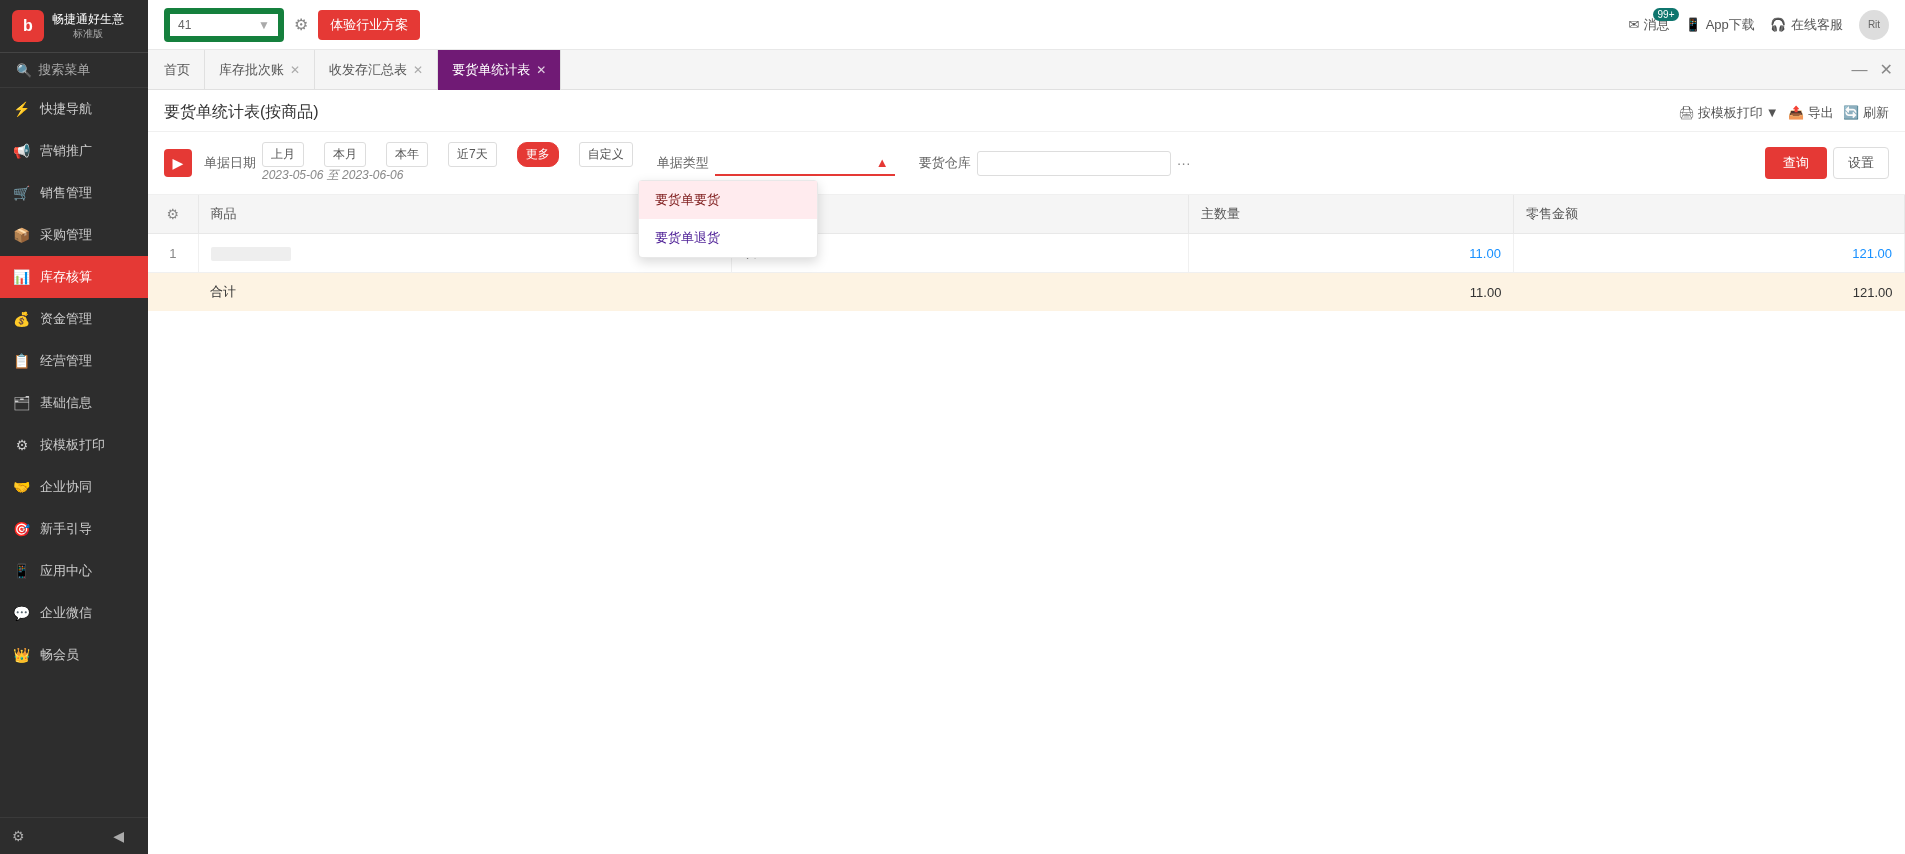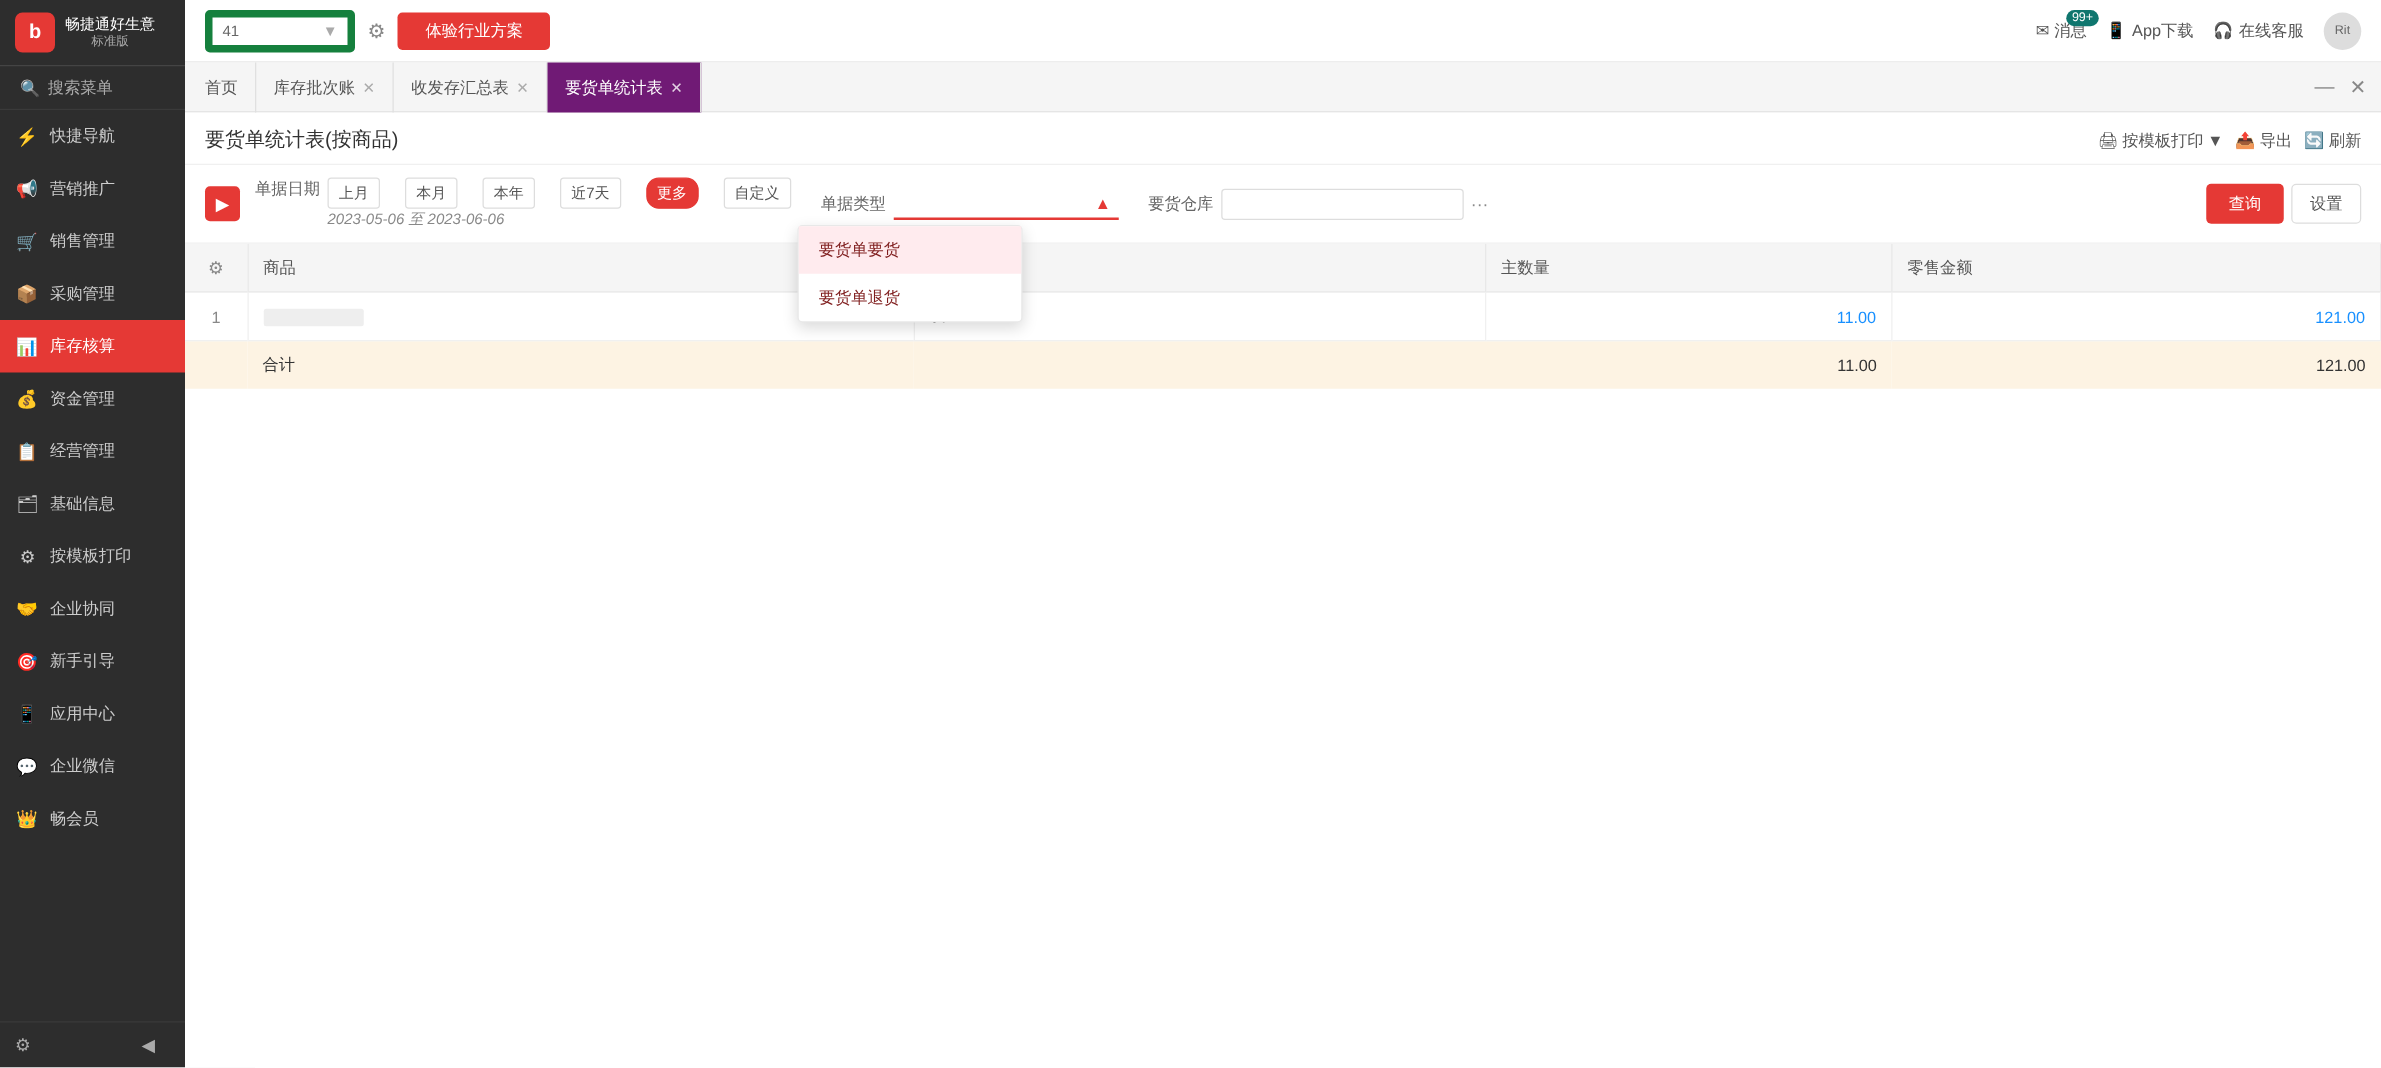--- a/index.html
+++ b/index.html
@@ -132,21 +132,21 @@
     .header-gear {
       color: #888;
       cursor: pointer;
       font-size: 16px;
     }
     .header-trial-btn {
       background: #e53935;
       color: white;
       border: none;
       border-radius: 4px;
-      padding: 6px 22px;
+      padding: 6px 12px;
       cursor: pointer;
       font-size: 13px;
       font-family: inherit;
     }
     .header-right {
       display: flex;
       align-items: center;
       gap: 16px;
       color: #555;
       font-size: 13px;
@@ -285,21 +285,21 @@
       display: flex;
       align-items: center;
       justify-content: center;
       color: white;
       cursor: pointer;
       font-size: 14px;
       flex-shrink: 0;
     }
     .filter-group {
       display: flex;
-      align-items: flex-start;
+      align-items: center;
       gap: 6px;
     }
     .filter-label {
       color: #666;
       font-size: 13px;
       white-space: nowrap;
     }
     .filter-date-btns {
       display: flex;
       gap: 20px;
@@ -404,21 +404,21 @@
       box-shadow: 0 4px 12px rgba(0,0,0,0.15);
       z-index: 100;
       min-width: 180px;
       top: 48px;
       left: 490px;
     }
     .dropdown-item {
       padding: 10px 16px;
       cursor: pointer;
       font-size: 13px;
-      color: #7f1d1d;
+      color: #4c1d95;
     }
     .dropdown-item.selected { background: #ffebee; color: #7f1d1d; }
 
     
     .table-container {
       flex: 1;
       overflow: auto;
       position: relative;
     }
     table {

